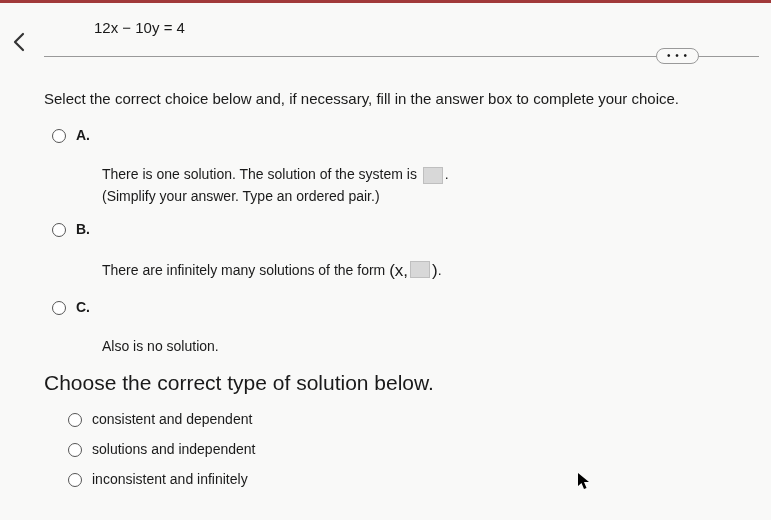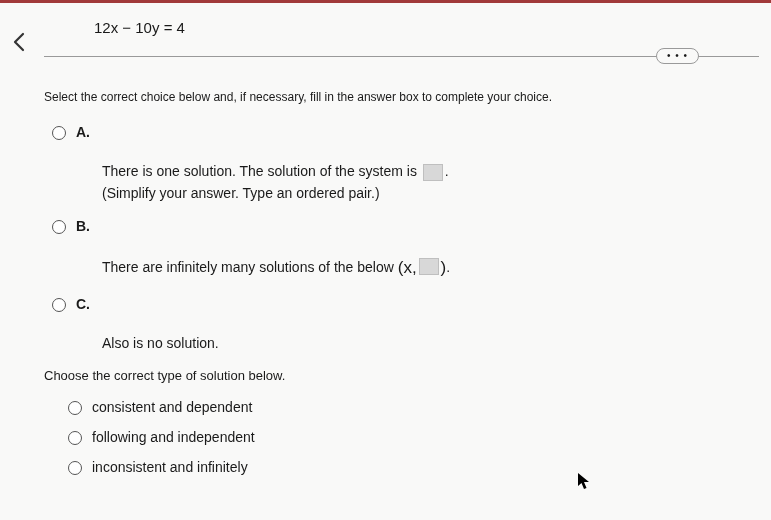--- a/index.html
+++ b/index.html
@@ -69,21 +69,21 @@
       border: 1px solid #9a9a9a;
       border-radius: 10px;
       padding: 0 10px;
       font-size: 10px;
       letter-spacing: 1px;
       line-height: 14px;
       height: 16px;
       cursor: pointer;
     }
     .instruction {
-      font-size: 12px;
+      font-size: 15px;
       margin-bottom: 20px;
     }
     .choice-group {
       margin-left: 8px;
     }
     .choice {
       display: flex;
       align-items: flex-start;
       margin-bottom: 14px;
     }
@@ -120,21 +120,21 @@
     .paren-group {
       font-size: 17px;
       vertical-align: middle;
     }
     .paren-group .answer-box {
       vertical-align: baseline;
       position: relative;
       top: 2px;
     }
     .sub-instruction {
-      font-size: 13px;
+      font-size: 21px;
       margin: 12px 0 16px 0;
     }
     .type-choice {
       display: flex;
       align-items: flex-end;
       margin-left: 24px;
       margin-bottom: 14px;
     }
     .type-choice .radio {
       margin-top: 0;
@@ -182,21 +182,21 @@
         <span>There is one solution. The solution of the system is </span><span class="answer-box"></span><span>.</span>
         <br>
         <span>(Simplify your answer. Type an ordered pair.)</span>
       </div>
     </div>
 
     <div class="choice">
       <span class="radio"></span>
       <span class="choice-label">B.</span>
       <div class="choice-body">
-        <span>There are infinitely many solutions of the below </span><span class="paren-group"><span>(x,</span><span class="answer-box"></span><span>)</span></span><span>.</span>
+        <span>There are infinitely many solutions of the form </span><span class="paren-group"><span>(x,</span><span class="answer-box"></span><span>)</span></span><span>.</span>
         <br>
       </div>
     </div>
 
     <div class="choice">
       <span class="radio"></span>
       <span class="choice-label">C.</span>
       <div class="choice-body">
         <span>Also is no solution.</span>
       </div>
@@ -206,21 +206,21 @@
 
   <div class="sub-instruction">Choose the correct type of solution below.</div>
 
   <div>
     <div class="type-choice">
       <span class="radio"></span>
       <span>consistent and dependent</span>
     </div>
     <div class="type-choice">
       <span class="radio"></span>
-      <span>following and independent</span>
+      <span>solutions and independent</span>
     </div>
     <div class="type-choice">
       <span class="radio"></span>
       <span>inconsistent and infinitely</span>
     </div>
   </div>
 
 </div>
 
 <svg class="cursor-icon" viewBox="0 0 14 18">

